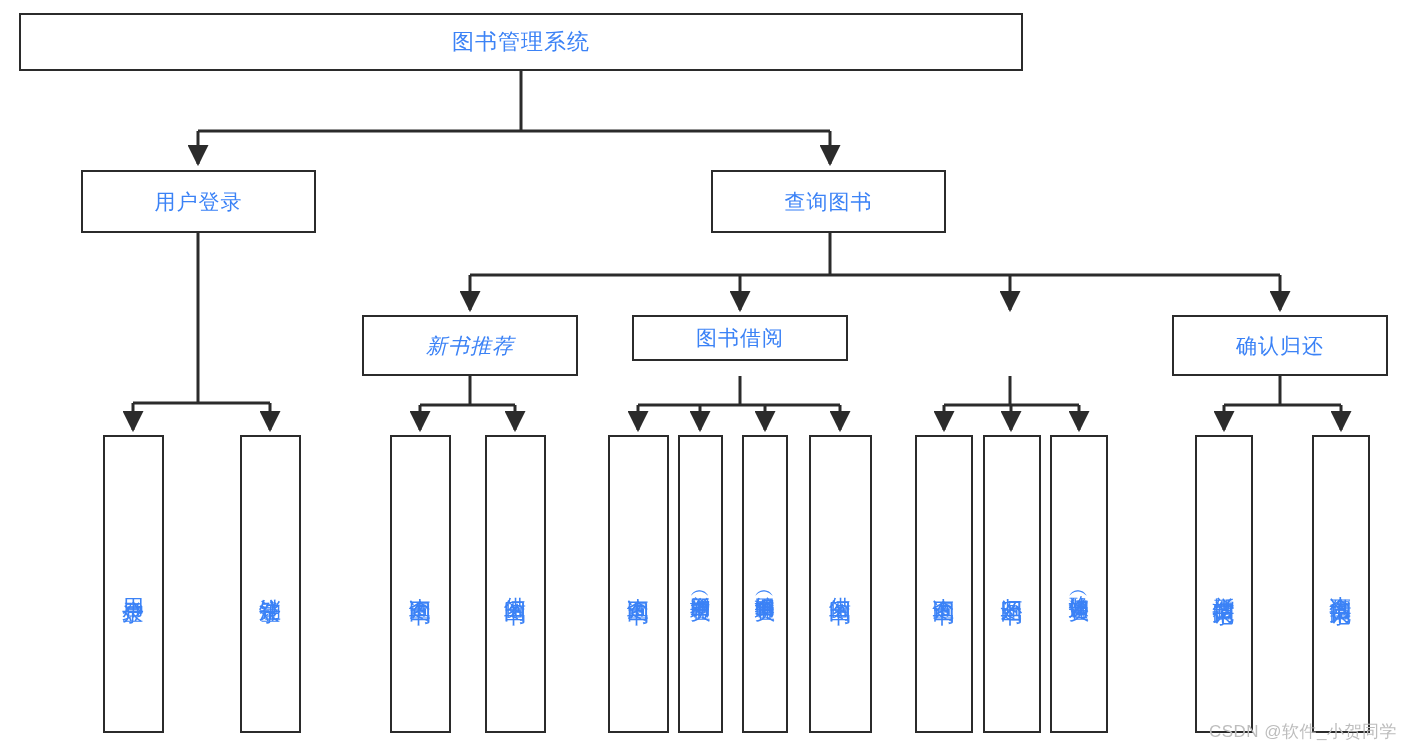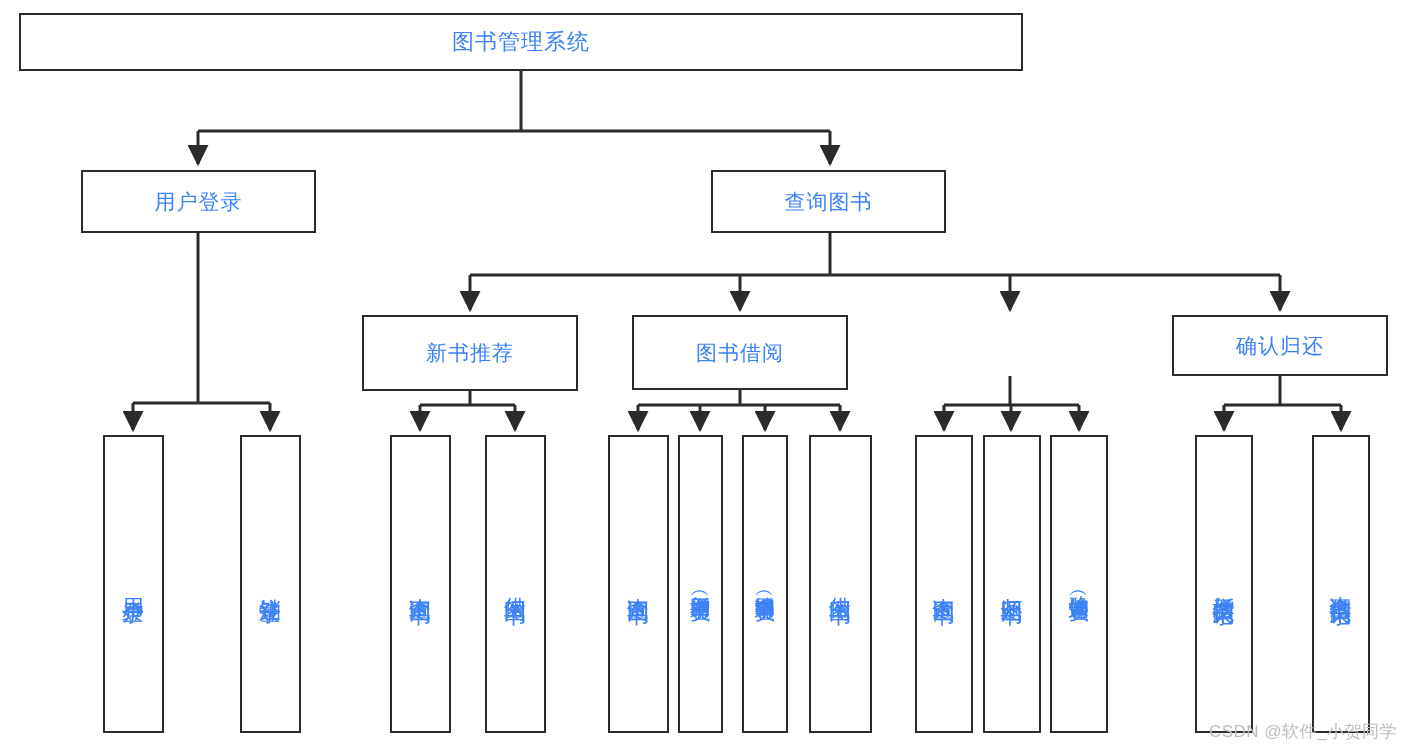--- a/index.html
+++ b/index.html
@@ -120,22 +120,22 @@
       <path d="M 1224 405 L 1224 430" marker-end="url(#arrow)"></path>
       <path d="M 1341 405 L 1341 430" marker-end="url(#arrow)"></path>
     </g>
   </svg>
 
   <div class="node h root" style="left:19px; top:13px; width:1004px; height:58px;">图书管理系统</div>
 
   <div class="node h" style="left:81px; top:170px; width:235px; height:63px;">用户登录</div>
   <div class="node h" style="left:711px; top:170px; width:235px; height:63px;">查询图书</div>
 
-  <div class="node h" style="left:362px; top:315px; width:216px; height:76px;">新书推荐</div>
-  <div class="node h" style="left:632px; top:315px; width:216px; height:75px;">图书借阅</div>
+  <div class="node h" style="left:362px; top:315px; width:216px; height:61px;font-style:italic;">新书推荐</div>
+  <div class="node h" style="left:632px; top:315px; width:216px; height:46px;">图书借阅</div>
   <div class="node h" style="left:1172px; top:315px; width:216px; height:61px;">确认归还</div>
 
   <div class="node v" style="left:103px; top:435px; width:61px; height:298px;">用户登录</div>
   <div class="node v" style="left:240px; top:435px; width:61px; height:298px;">注销登录</div>
 
   <div class="node v" style="left:390px; top:435px; width:61px; height:298px;">查询图书</div>
   <div class="node v" style="left:485px; top:435px; width:61px; height:298px;">借阅图书</div>
 
   <div class="node v" style="left:608px; top:435px; width:61px; height:298px;">查询图书</div>
   <div class="node v small" style="left:678px; top:435px; width:45px; height:298px;">新增图书（管理员）</div>

